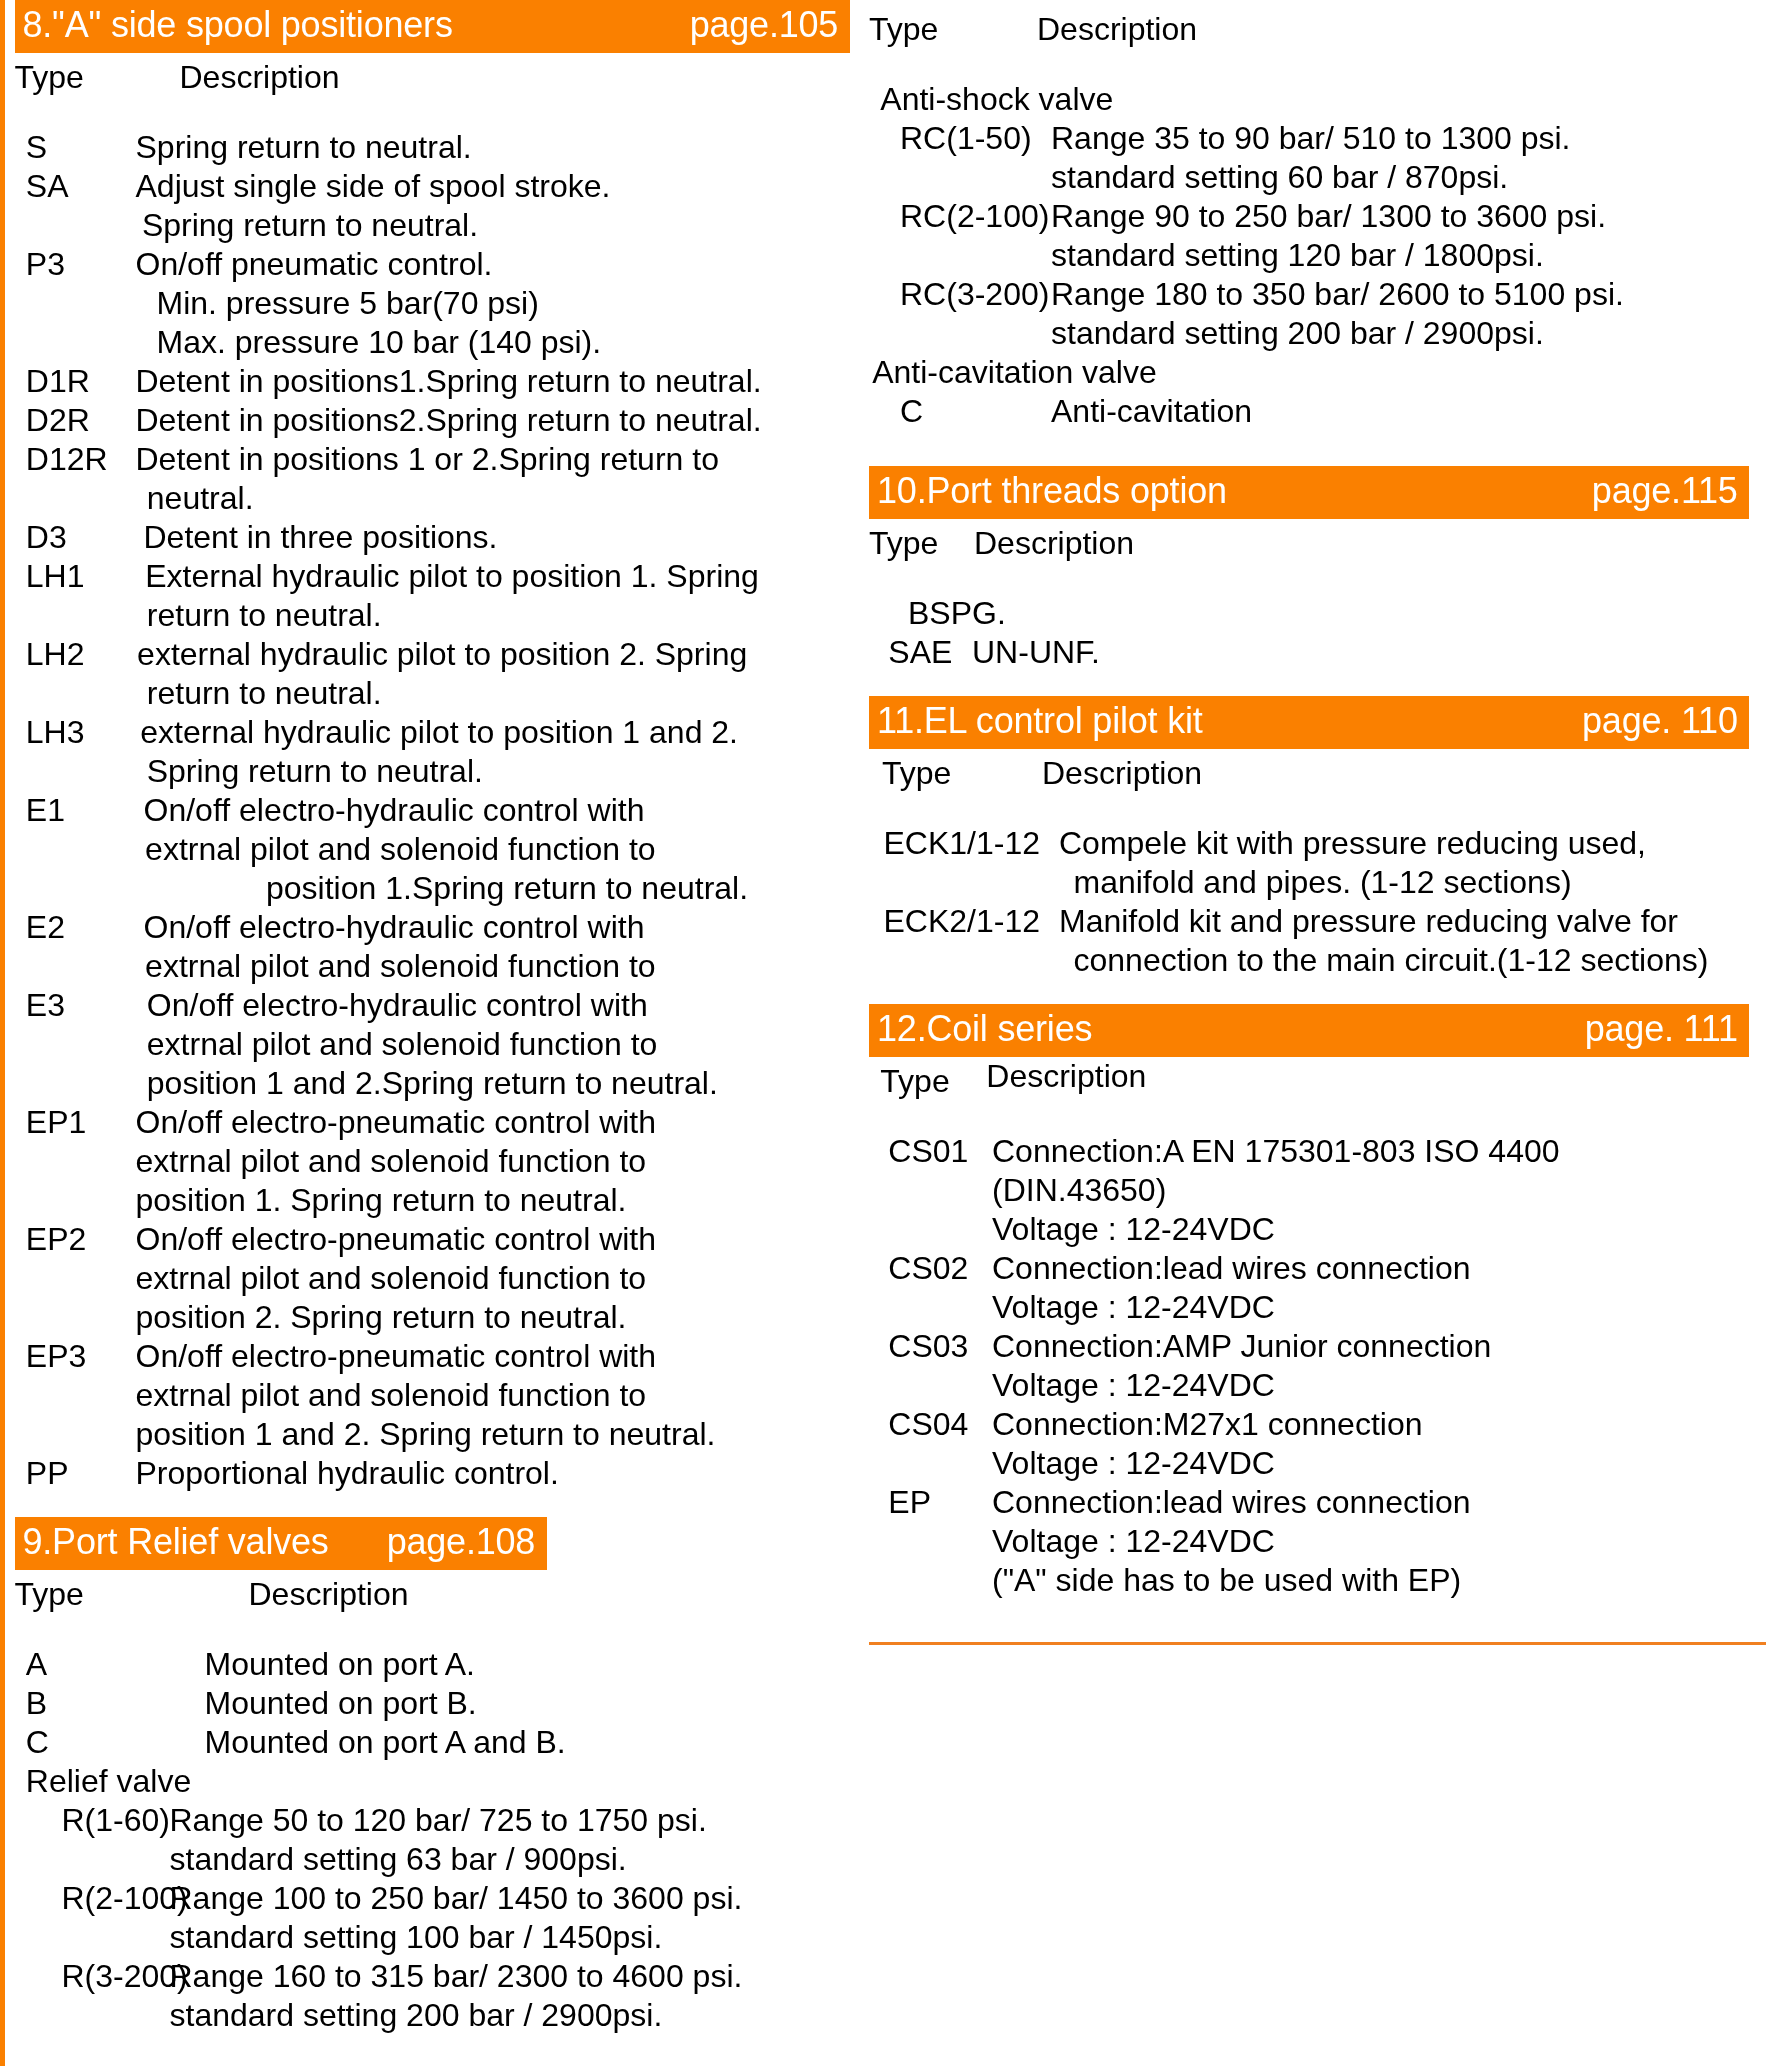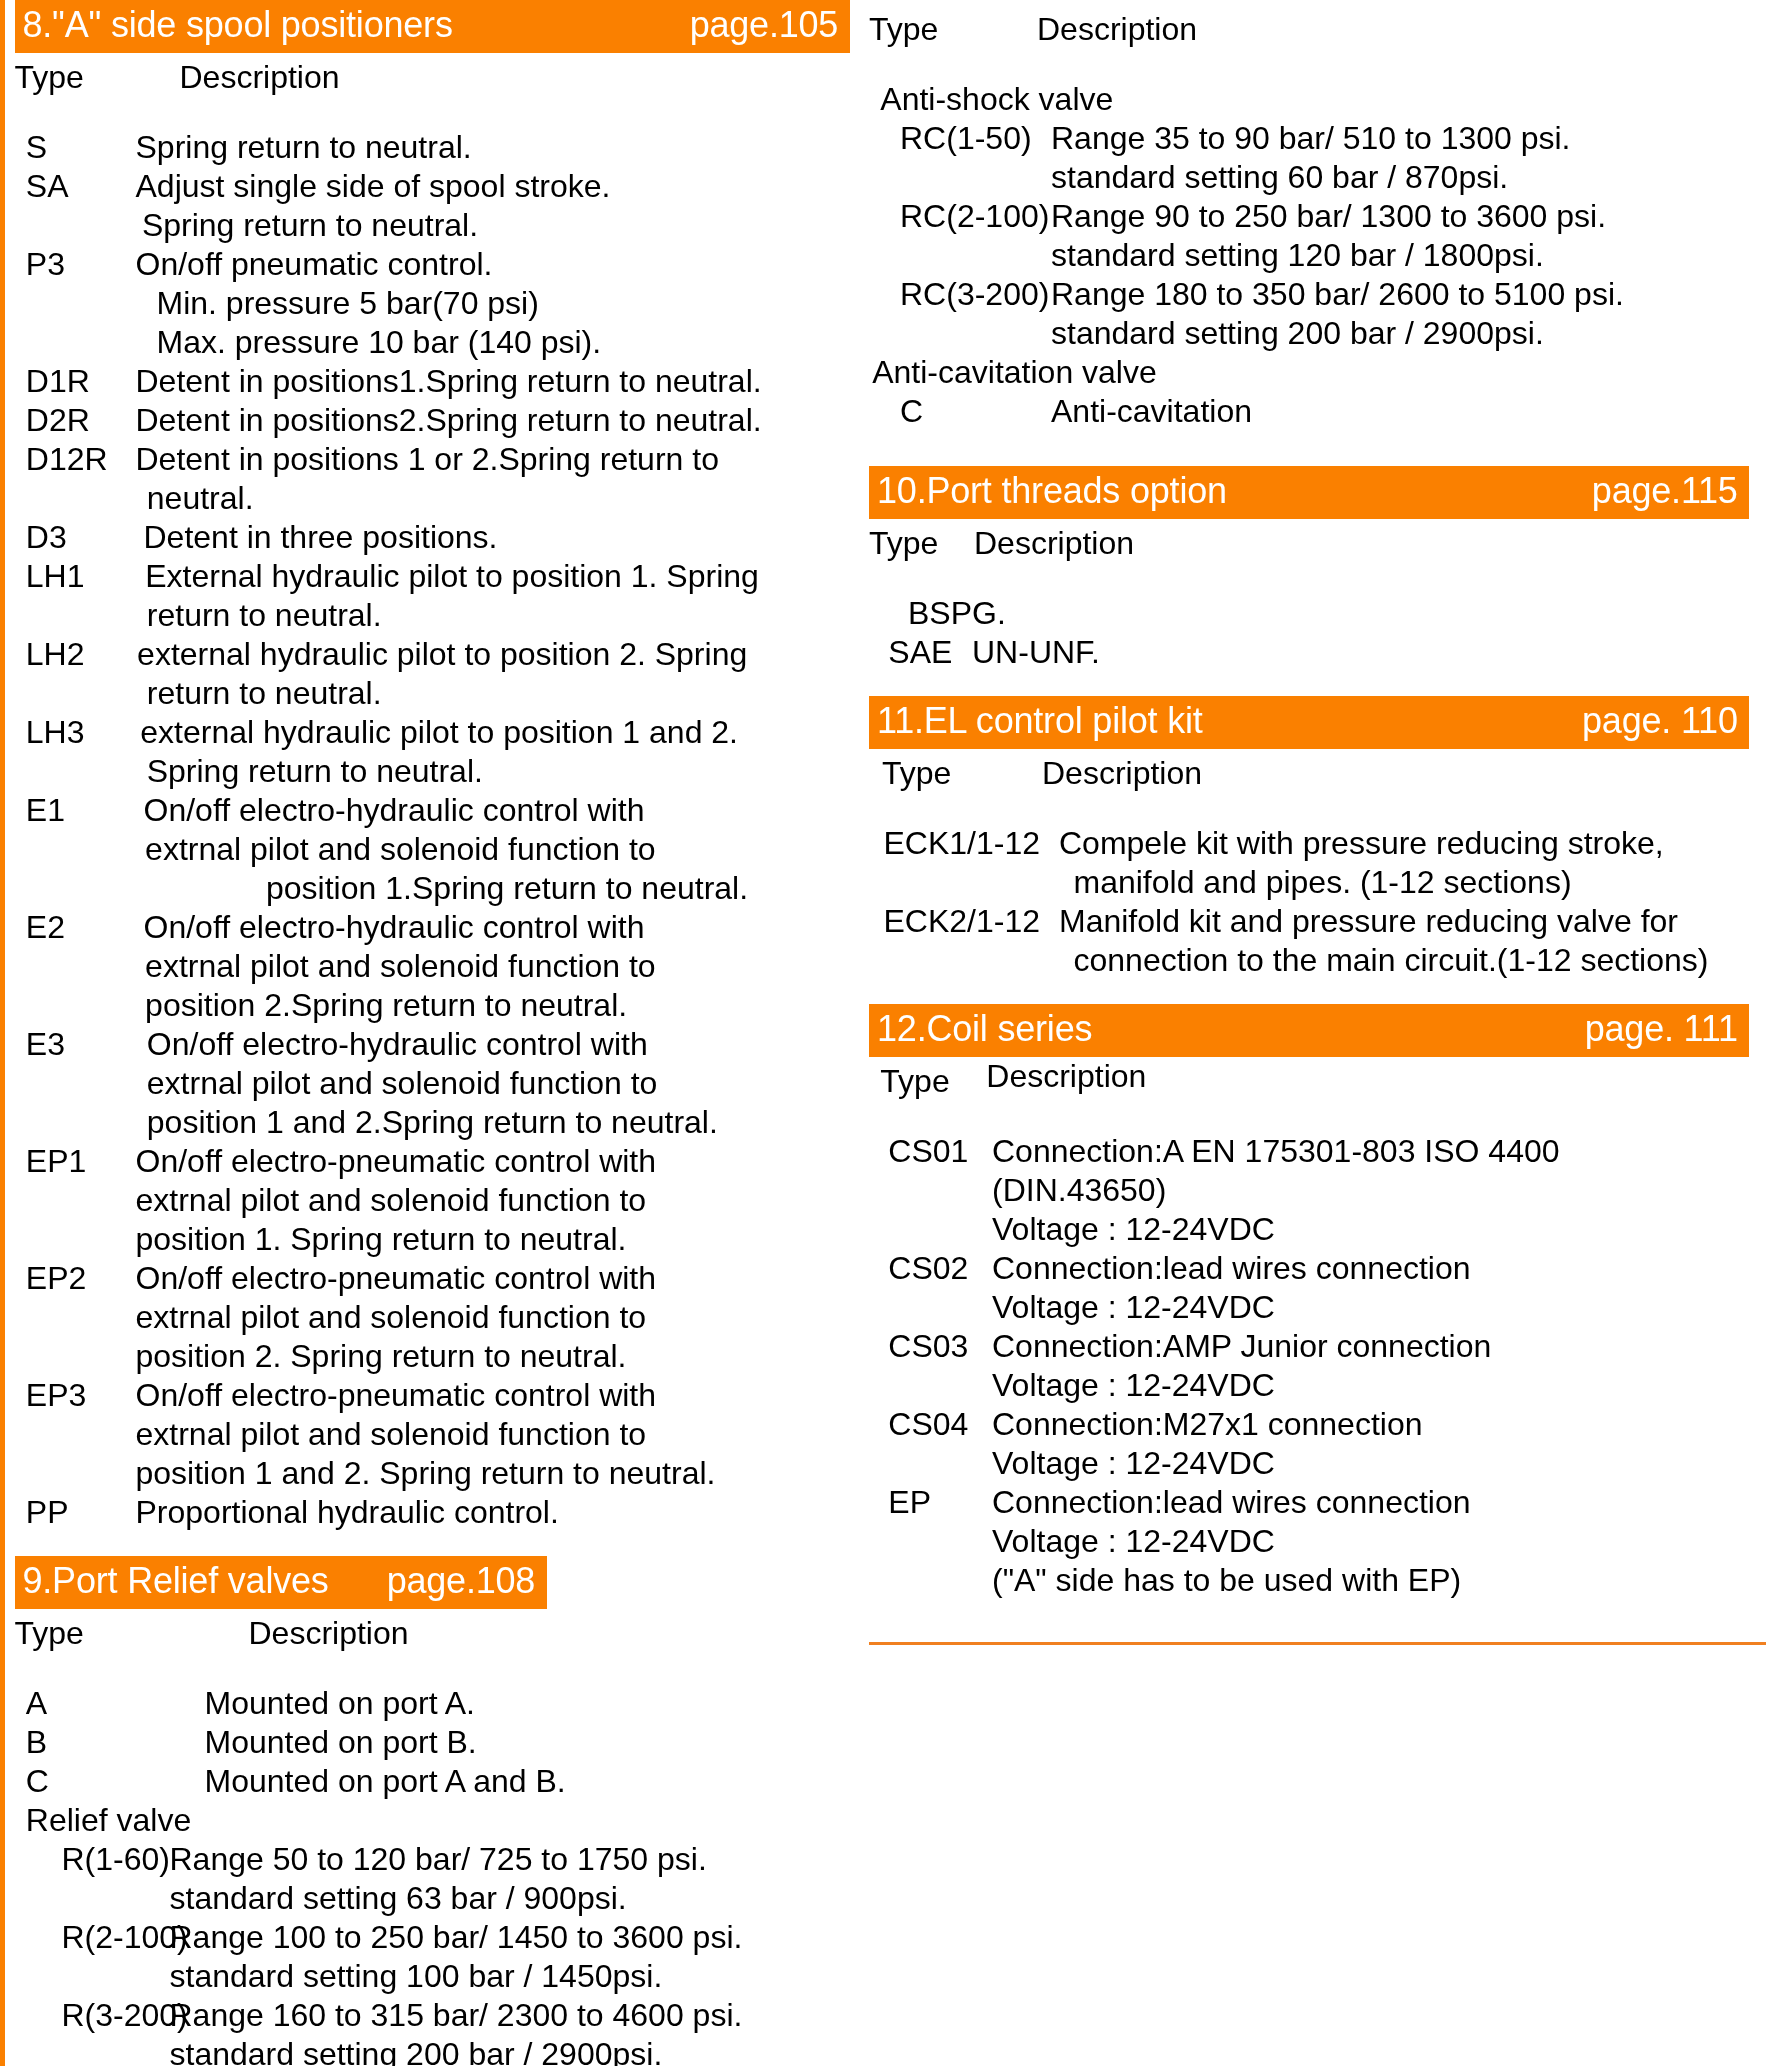--- a/index.html
+++ b/index.html
@@ -200,21 +200,20 @@
           <span class="ln" style="padding-left:1.6px;">extrnal pilot and solenoid function to</span>
           <span class="ln" style="padding-left:1.6px;text-align:center;">position 1.Spring return to neutral.</span>
         </span>
       </div>
 
       <div class="row">
         <span class="code" style="width:121px;padding-left:11.3px;">E2</span>
         <span class="desc" style="padding-left:8px;">
           <span class="ln">On/off electro-hydraulic control with</span>
           <span class="ln" style="padding-left:1.6px;">extrnal pilot and solenoid function to</span>
-          <span class="ln" style="padding-left:1.6px;">position 2.Spring return to neutral.</span>
         </span>
       </div>
 
       <div class="row">
         <span class="code" style="width:121px;padding-left:11.3px;">E3</span>
         <span class="desc" style="padding-left:11.3px;">
           <span class="ln">On/off electro-hydraulic control with</span>
           <span class="ln" style="padding-left:-1.6px;">extrnal pilot and solenoid function to</span>
           <span class="ln">position 1 and 2.Spring return to neutral.</span>
         </span>
@@ -406,21 +405,21 @@
       <span class="ch-type" style="width:160px;">Type</span>
       <span class="ch-desc">Description</span>
     </div>
 
     <div class="spacer-lg"></div>
 
     <div class="rows">
       <div class="row">
         <span class="code" style="width:190px;padding-left:14.5px;">ECK1/1-12</span>
         <span class="desc">
-          <span class="ln">Compele kit with pressure reducing stroke,</span>
+          <span class="ln">Compele kit with pressure reducing used,</span>
           <span class="ln" style="padding-left:14.5px;">manifold and pipes. (1-12 sections)</span>
         </span>
       </div>
       <div class="row">
         <span class="code" style="width:190px;padding-left:14.5px;">ECK2/1-12</span>
         <span class="desc">
           <span class="ln">Manifold kit and pressure reducing valve for</span>
           <span class="ln" style="padding-left:14.5px;">connection to the main circuit.(1-12 sections)</span>
         </span>
       </div>

